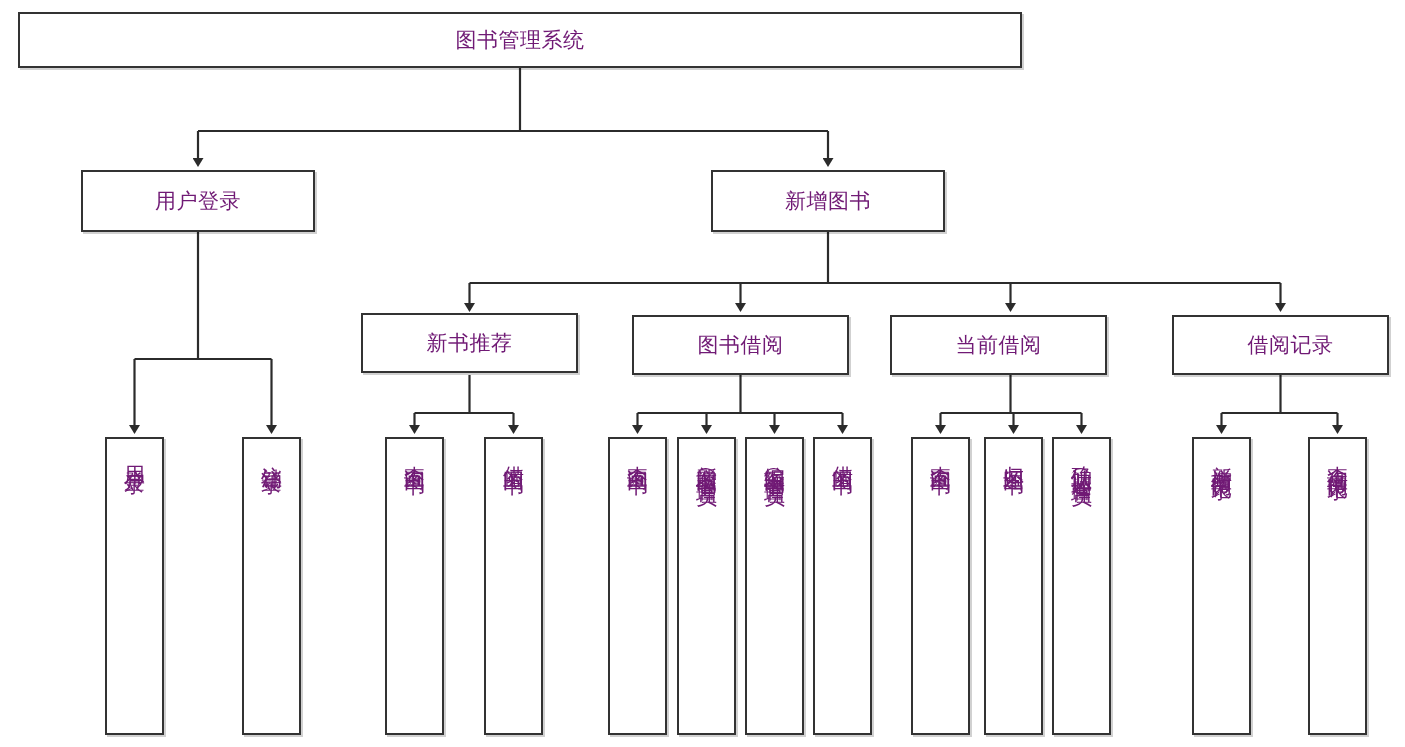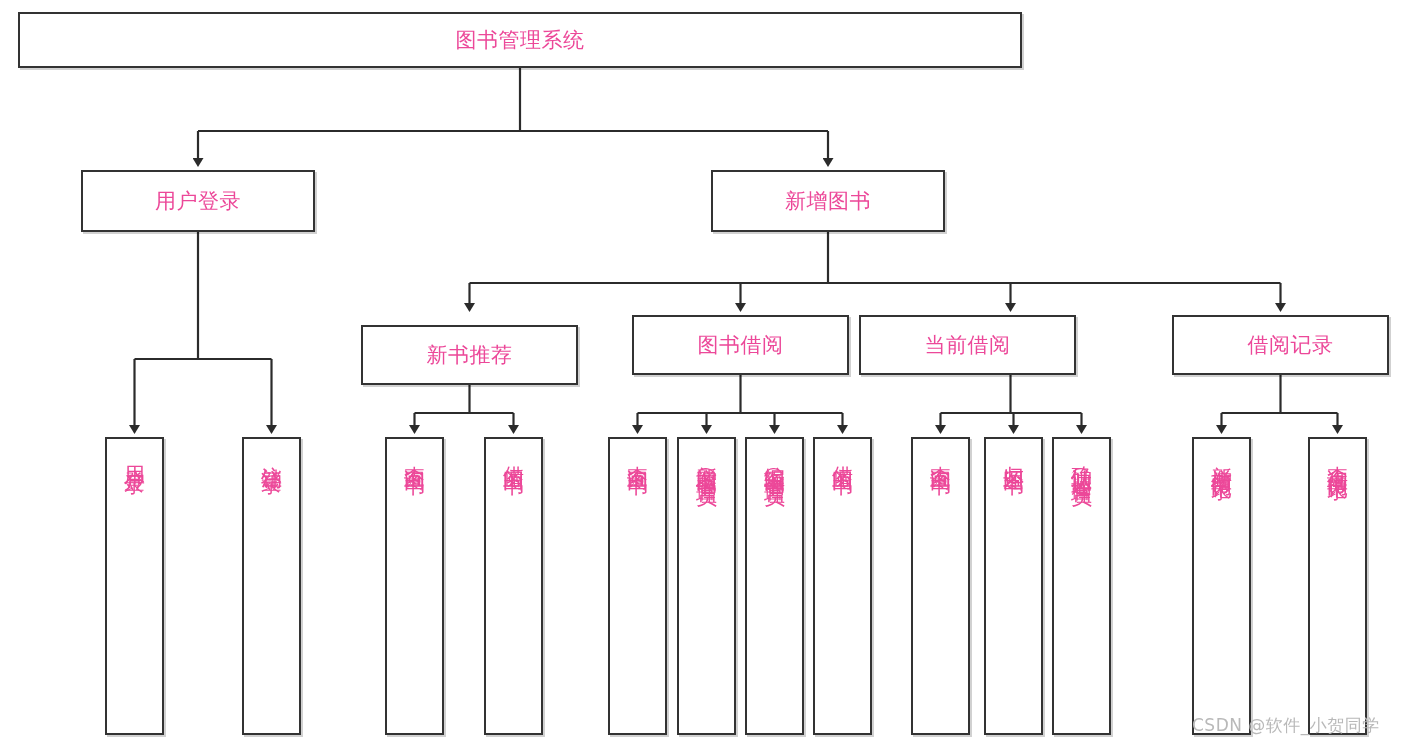--- a/index.html
+++ b/index.html
@@ -30,21 +30,21 @@
     position: absolute;
     box-sizing: border-box;
     background: #ffffff;
     border: 2px solid #333333;
     box-shadow: 2px 2px 0 rgba(0,0,0,0.18);
     display: flex;
     align-items: center;
     justify-content: center;
   }
   .node-label {
-    color: #ec4899;
+    color: #701a75;
     font-size: 21px;
     line-height: 1.15;
     letter-spacing: 0.5px;
     white-space: nowrap;
   }
   .node-box.vertical {
     align-items: flex-start;
     justify-content: center;
     padding-top: 10px;
   }
@@ -115,27 +115,27 @@
   <div id="nodes-layer">
       <div class="node-box" style="left: 18px; top: 12px; width: 1004px; height: 56px;">
         <span class="node-label">图书管理系统</span>
       </div>
       <div class="node-box" style="left: 81px; top: 170px; width: 234px; height: 62px;">
         <span class="node-label">用户登录</span>
       </div>
       <div class="node-box" style="left: 711px; top: 170px; width: 234px; height: 62px;">
         <span class="node-label">新增图书</span>
       </div>
-      <div class="node-box" style="left: 361px; top: 325px; width: 217px; height: 60px; align-items: center;">
+      <div class="node-box" style="left: 361px; top: 313px; width: 217px; height: 60px; align-items: center;">
         <span class="node-label">新书推荐</span>
       </div>
       <div class="node-box" style="left: 632px; top: 315px; width: 217px; height: 60px;">
         <span class="node-label">图书借阅</span>
       </div>
-      <div class="node-box" style="left: 859px; top: 315px; width: 217px; height: 60px;">
+      <div class="node-box" style="left: 890px; top: 315px; width: 217px; height: 60px;">
         <span class="node-label">当前借阅</span>
       </div>
       <div class="node-box" style="left: 1172px; top: 315px; width: 217px; height: 60px; padding-left: 20px;">
         <span class="node-label">借阅记录</span>
       </div>
       <div class="node-box vertical" style="left: 105px; top: 437px; width: 59px; height: 298px;">
         <span class="node-label">用户登录</span>
       </div>
       <div class="node-box vertical" style="left: 242px; top: 437px; width: 59px; height: 298px;">
         <span class="node-label">注销登录</span>
@@ -168,15 +168,14 @@
         <span class="node-label">确认归还（管理员）</span>
       </div>
       <div class="node-box vertical" style="left: 1192px; top: 437px; width: 59px; height: 298px;">
         <span class="node-label">新增借阅记录</span>
       </div>
       <div class="node-box vertical" style="left: 1308px; top: 437px; width: 59px; height: 298px;">
         <span class="node-label">查询借阅记录</span>
       </div>
     </div>
 
-  <div class="watermark" style="left: 1192px; top: 714px;">CSDN @软件_小贺同学</div>
 
 </div>
 
 </body></html>

